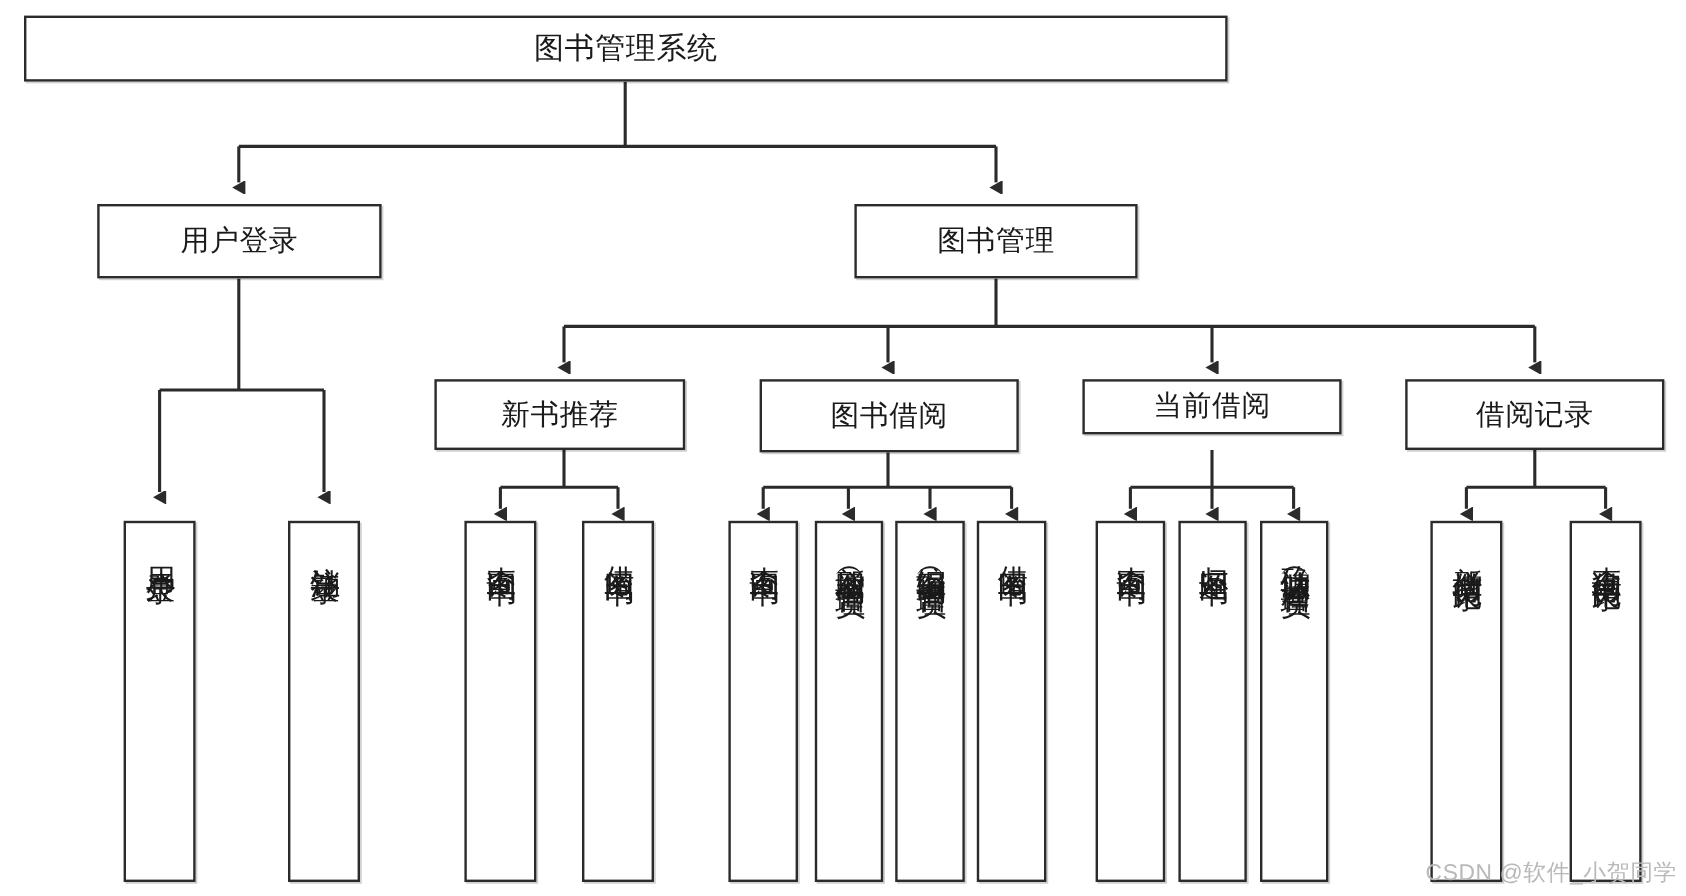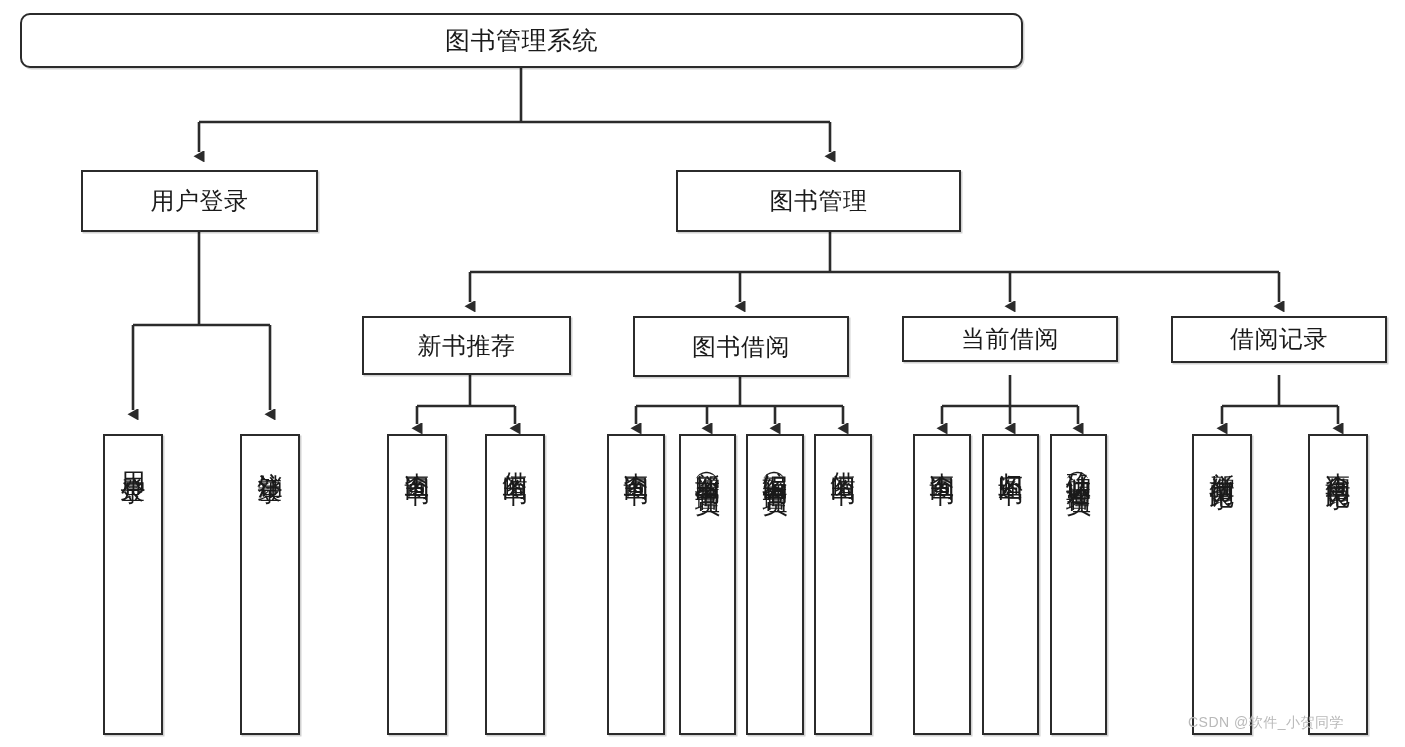--- a/index.html
+++ b/index.html
@@ -58,21 +58,21 @@
     font-size: 25px;
     letter-spacing: 3px;
     line-height: 1;
     margin: 0 auto;
   }
   .node.root .label { font-size: 25px; }
   .watermark {
     position: absolute;
     left: 1188px;
     top: 714px;
-    font-size: 14px;
+    font-size: 19px;
     color: #b9b9b9;
     white-space: nowrap;
     letter-spacing: 0.5px;
     font-family: "Liberation Sans", "DejaVu Sans", sans-serif;
     text-align: right;
   }
 </style>
 </head>
 <body>
 
@@ -135,41 +135,41 @@
     </g>
 
     <g stroke="#2b2b2b" stroke-width="2.6" fill="none">
       <path d="M1279,375 L1279,406"></path>
       <path d="M1222,406 L1338,406"></path>
       <path d="M1222,406 L1222,424" marker-end="url(#arrow)"></path>
       <path d="M1338,406 L1338,424" marker-end="url(#arrow)"></path>
     </g>
   </svg>
 
-  <div class="node horizontal root" style="left:20px; top:13px; width:1003px; height:55px;border-radius:10px;">
+  <div class="node horizontal root" style="left:20px; top:13px; width:1003px; height:55px;">
     <span class="label">图书管理系统</span>
   </div>
 
   <div class="node horizontal" style="left:81px; top:170px; width:237px; height:62px;">
     <span class="label">用户登录</span>
   </div>
-  <div class="node horizontal" style="left:676px; top:170px; width:285px; height:62px;">
+  <div class="node horizontal" style="left:712px; top:170px; width:236px; height:62px;">
     <span class="label">图书管理</span>
   </div>
 
   <div class="node horizontal" style="left:362px; top:316px; width:209px; height:59px;">
     <span class="label">新书推荐</span>
   </div>
   <div class="node horizontal" style="left:633px; top:316px; width:216px; height:61px;">
     <span class="label">图书借阅</span>
   </div>
   <div class="node horizontal" style="left:902px; top:316px; width:216px; height:46px;">
     <span class="label">当前借阅</span>
   </div>
-  <div class="node horizontal" style="left:1171px; top:316px; width:216px; height:47px;font-family:Liberation Serif, serif;">
+  <div class="node horizontal" style="left:1171px; top:316px; width:216px; height:59px;">
     <span class="label">借阅记录</span>
   </div>
 
   <div class="node vertical" style="left:103px; top:434px; width:60px; height:301px;">
     <span class="label">用户登录</span>
   </div>
   <div class="node vertical" style="left:240px; top:434px; width:60px; height:301px;">
     <span class="label">注销登录</span>
   </div>
 

